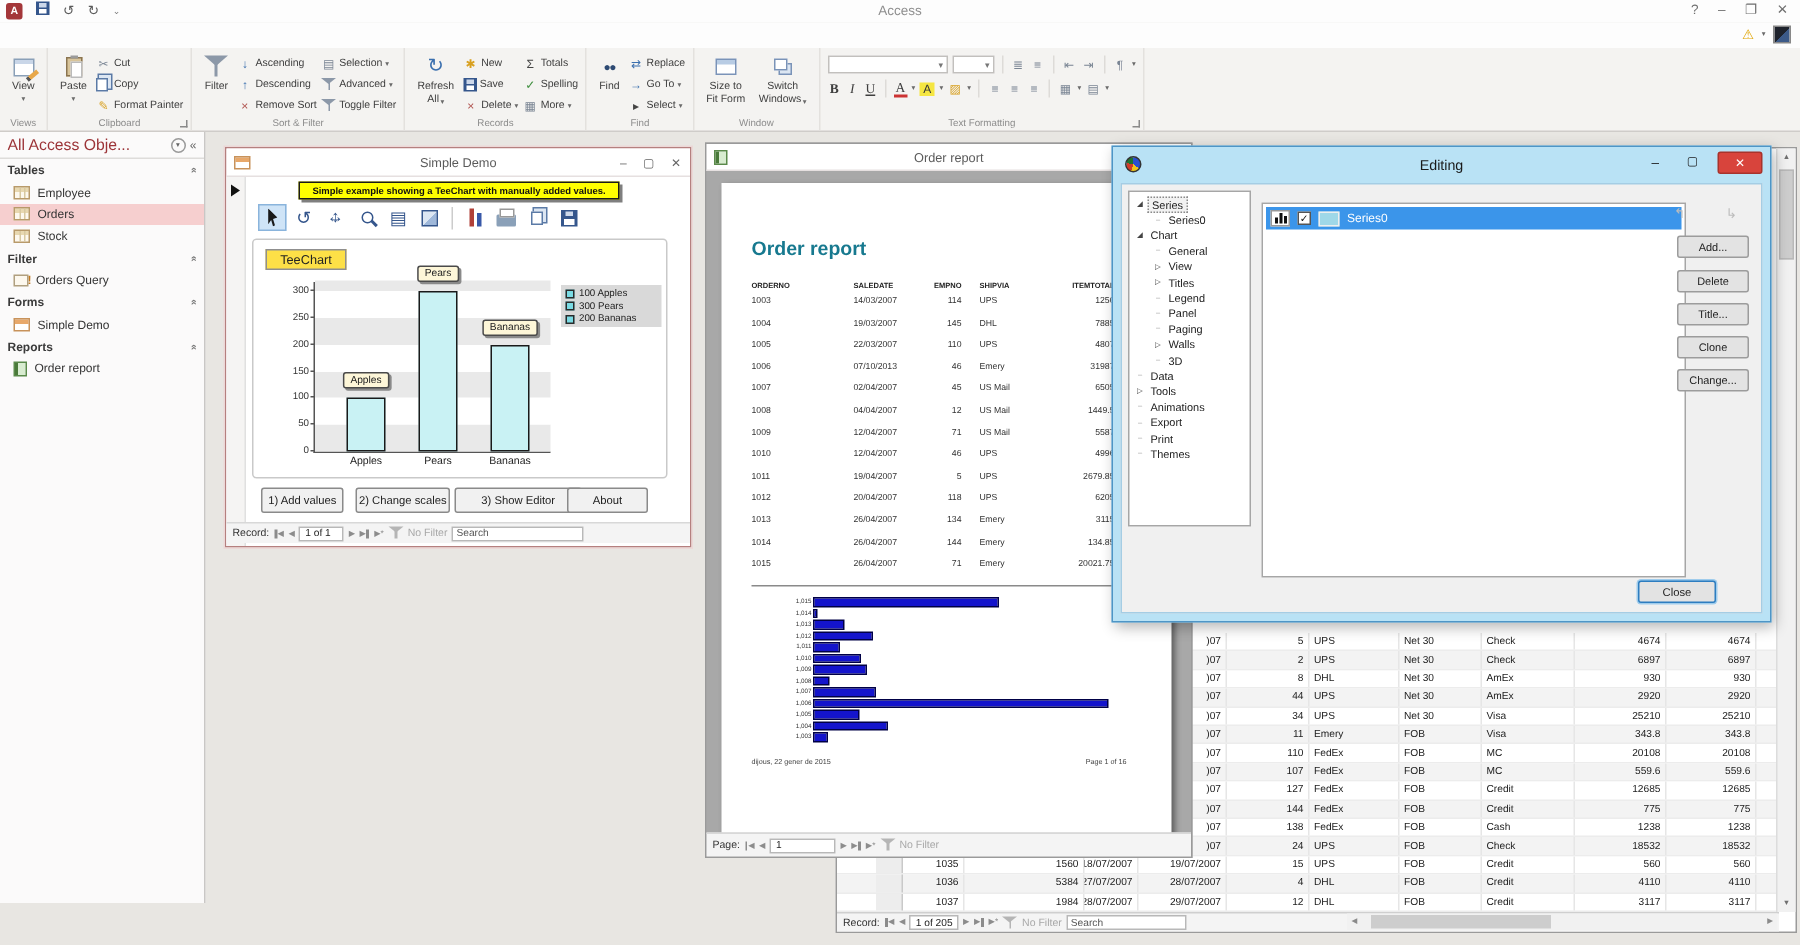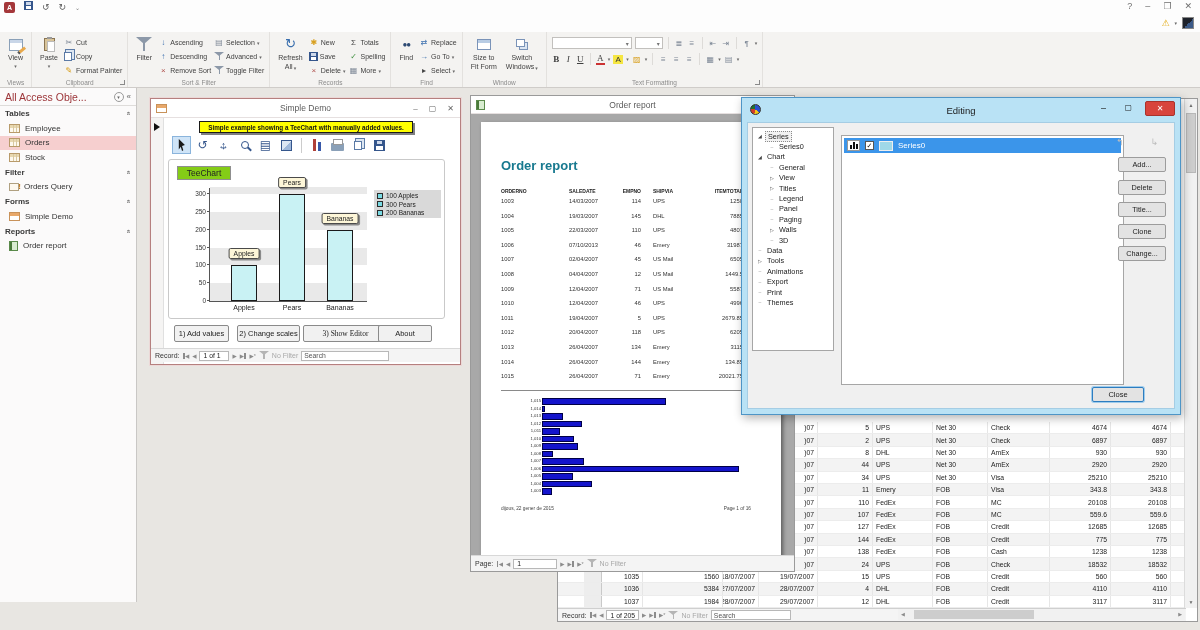--- a/index.html
+++ b/index.html
@@ -103,21 +103,21 @@
 .i-gal{display:flex;gap:2px;align-items:flex-end;height:12px;}
 .i-gal i{width:3px;background:#b04038;height:12px;display:block;}
 .i-gal i+i{background:#3858a8;height:9px;}
 .i-print{width:13px;height:8px;background:#8aa0b8;border-radius:1px;position:relative;margin-top:3px;}
 .i-print::before{content:"";position:absolute;left:2px;top:-4px;width:8px;height:4px;background:#fff;border:1px solid #999;}
 .i-save{width:11px;height:11px;background:#35568c;position:relative;}
 .i-save::before{content:"";position:absolute;left:2px;right:2px;bottom:1px;height:4px;background:#fff;}
 .i-save::after{content:"";position:absolute;left:3px;right:3px;top:1px;height:3px;background:#cdd8ea;}
 
 .chart-panel{position:absolute;left:17px;top:41px;width:277px;height:160px;border:1px solid #c9c9c9;border-radius:3px;background:#fff;}
-.tee-label{position:absolute;left:8px;top:6px;width:54px;height:14px;border:1px solid #8f8f8f;font-size:8.5px;display:flex;align-items:center;justify-content:center;color:#222;background:#84cc16;}
+.tee-label{position:absolute;left:8px;top:6px;width:54px;height:14px;border:1px solid #8f8f8f;font-size:8.5px;display:flex;align-items:center;justify-content:center;color:#222;background:#fde047;}
 .plot{position:absolute;left:40px;top:28px;width:158px;height:114px;border-left:1px solid #555;border-bottom:1px solid #555;}
 .stripe{position:absolute;left:0;width:100%;}
 .ytick{position:absolute;right:calc(100% + 4px);font-size:6.5px;color:#333;transform:translateY(3px);}
 .tickmark{position:absolute;right:100%;width:3px;height:1px;background:#555;}
 .dbar{position:absolute;bottom:0;border:1px solid #1a1a1a;width:26px;}
 .mark{position:absolute;height:11px;padding:0 4px;background:#fdf6d8;border:1px solid #4a4a4a;border-radius:2px;box-shadow:1.5px 1.5px 0 #8a8a8a;font-size:6.8px;display:flex;align-items:center;color:#222;transform:translateX(-50%);white-space:nowrap;}
 .xlabel{position:absolute;top:100%;margin-top:3px;font-size:7px;color:#222;transform:translateX(-50%);}
 .demo-legend{position:absolute;left:205px;top:30px;width:67px;background:#d9d9d9;padding:2px 3px;display:flex;flex-direction:column;gap:1.5px;}
 .leg-row{display:flex;align-items:center;gap:3px;font-size:6.5px;color:#222;white-space:nowrap;}
 .leg-sq{width:6px;height:6px;background:#7adbe4;border:1px solid #2a2a2a;flex:none;}
@@ -205,20 +205,21 @@
 <body>
 
 <div class="titlebar">
   <div class="qat">
     <span class="app-logo">A</span>
     <span class="g"><span class="i-save-s"></span></span>
     <span class="g">↺</span>
     <span class="g">↻</span>
     <span class="sm">⌄</span>
   </div>
+  <div class="app-title">Access</div>
   <div class="win-controls">
     <span>?</span>
     <span>–</span>
     <span>❐</span>
     <span>✕</span>
   </div>
 </div>
 
 <div class="tabrow">
   <div class="tabrow-right">
@@ -806,21 +807,21 @@
             <span>300 Pears</span>
           </div>
           <div class="leg-row">
             <span class="leg-sq"></span>
             <span>200 Bananas</span>
           </div>
         </div>
     </div>
     <div class="form-btn" style="left:23px;width:55px;">1) Add values</div>
     <div class="form-btn" style="left:86px;width:63px;">2) Change scales</div>
-    <div class="form-btn" style="left:152px;width:85px;font-family:Liberation Serif, serif;">3) Show Editor</div>
+    <div class="form-btn" style="left:152px;width:85px;">3) Show Editor</div>
     <div class="form-btn" style="left:227px;width:54px;">About</div>
     <div class="navbar">
       <span>Record:</span>
       <span class="nav-glyph"><i class="vb"></i>◀</span>
       <span class="nav-glyph">◀</span>
       <span class="nav-box">1 of 1</span>
       <span class="nav-glyph">▶</span>
       <span class="nav-glyph">▶<i class="vb"></i></span>
       <span class="nav-glyph">▶*</span>
       <span class="funnel dimmed"></span>

